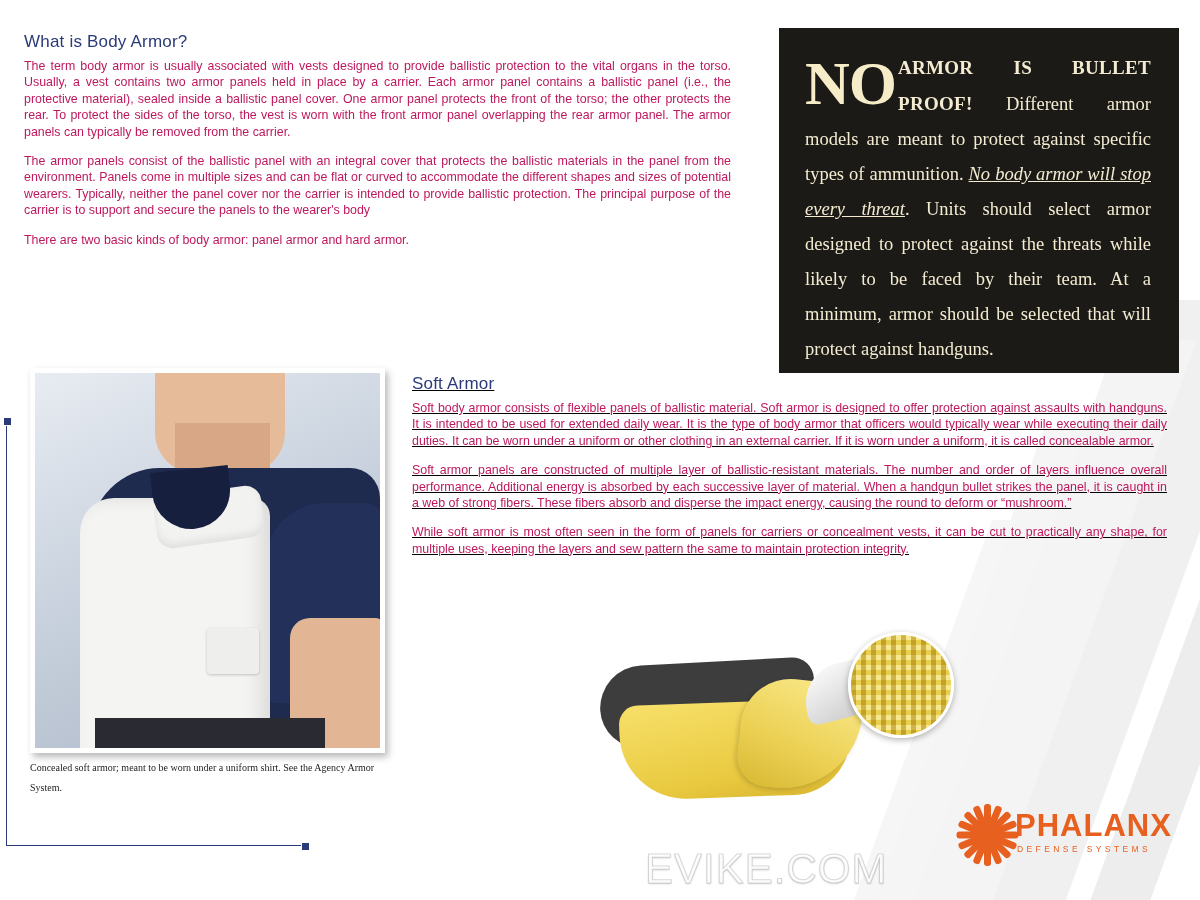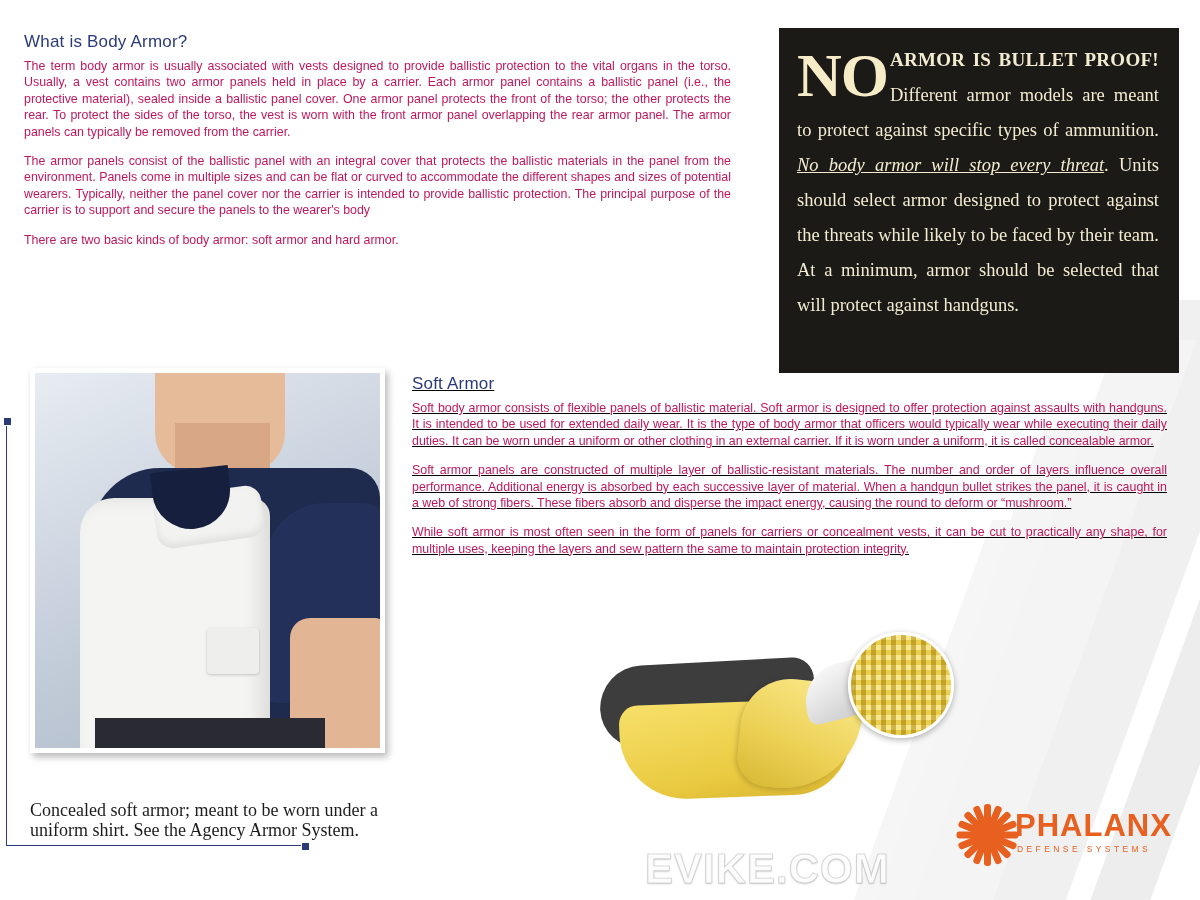--- a/index.html
+++ b/index.html
@@ -74,21 +74,21 @@
     color: #f2e8c9;
     box-sizing: border-box;
     padding: 14px 20px 16px 18px;
     overflow: hidden;
   }
   #callout .callout-text {
     font-family: "Liberation Serif", serif;
     font-size: 18.5px;
     line-height: 35px;
     text-align: justify;
-    margin: 0;
+    margin: 8px;
     color: #f3ecd2;
   }
   #callout .no-word {
     font-family: "Liberation Serif", serif;
     font-weight: bold;
     font-size: 62px;
     line-height: 46px;
     letter-spacing: -1px;
     color: #f6edc8;
     float: left;
@@ -201,24 +201,23 @@
     width: 230px; height: 40px;
     background: #2a2a33;
   }
 
   #photo-caption {
     position: absolute;
     left: 30px;
     top: 758px;
     width: 370px;
     color: #1c1c1c;
-    font-size: 18px;
+    font-size: 10px;
     line-height: 20px;
     font-family: "Liberation Serif", serif;
-    margin-top: 42px;
   }
 
   
   #col-soft {
     position: absolute;
     left: 412px;
     top: 374px;
     width: 755px;
     text-decoration: underline;
   }
@@ -327,21 +326,21 @@
     letter-spacing: 3.4px;
     color: #e8601f;
   }
 
   
   #watermark {
     position: absolute;
     left: 645px;
     top: 845px;
     font-family: "Liberation Sans", sans-serif;
-    font-weight: bold;
+    font-weight: normal;
     font-size: 42px;
     letter-spacing: 1px;
     color: rgba(255,255,255,.92);
     text-shadow: 0 1px 2px rgba(0,0,0,.18);
     -webkit-text-stroke: 1px rgba(150,150,150,.35);
   }
 
   
   .crop-line {
     position: absolute;
@@ -371,21 +370,21 @@
 
   <div class="crop-line" id="crop-v"></div>
   <div class="crop-line" id="crop-h"></div>
   <div class="crop-handle" id="crop-handle-top"></div>
   <div class="crop-handle" id="crop-handle-right"></div>
 
   <div id="col-left">
     <h2 class="heading">What is Body Armor?</h2>
     <p class="body-p">The term body armor is usually associated with vests designed to provide ballistic protection to the vital organs in the torso. Usually, a vest contains two armor panels held in place by a carrier. Each armor panel contains a ballistic panel (i.e., the protective material), sealed inside a ballistic panel cover. One armor panel protects the front of the torso; the other protects the rear. To protect the sides of the torso, the vest is worn with the front armor panel overlapping the rear armor panel. The armor panels can typically be removed from the carrier.</p>
     <p class="body-p">The armor panels consist of the ballistic panel with an integral cover that protects the ballistic materials in the panel from the environment. Panels come in multiple sizes and can be flat or curved to accommodate the different shapes and sizes of potential wearers. Typically, neither the panel cover nor the carrier is intended to provide ballistic protection. The principal purpose of the carrier is to support and secure the panels to the wearer's body</p>
-    <p class="body-p">There are two basic kinds of body armor: soft armor and hard armor.</p>
+    <p class="body-p">There are two basic kinds of body armor: panel armor and hard armor.</p>
   </div>
 
   <div id="callout">
     <p class="callout-text">
       <span class="no-word">NO</span><span class="bullet-proof">ARMOR IS BULLET PROOF!</span>
       <span>Different armor models are meant to protect against specific types of ammunition. </span><span class="u-italic">No body armor will stop every threat</span><span>. Units should select armor designed to protect against the threats while likely to be faced by their team. At a minimum, armor should be selected that will protect against handguns.</span>
     </p>
   </div>
 
   <div id="photo-wrap">

